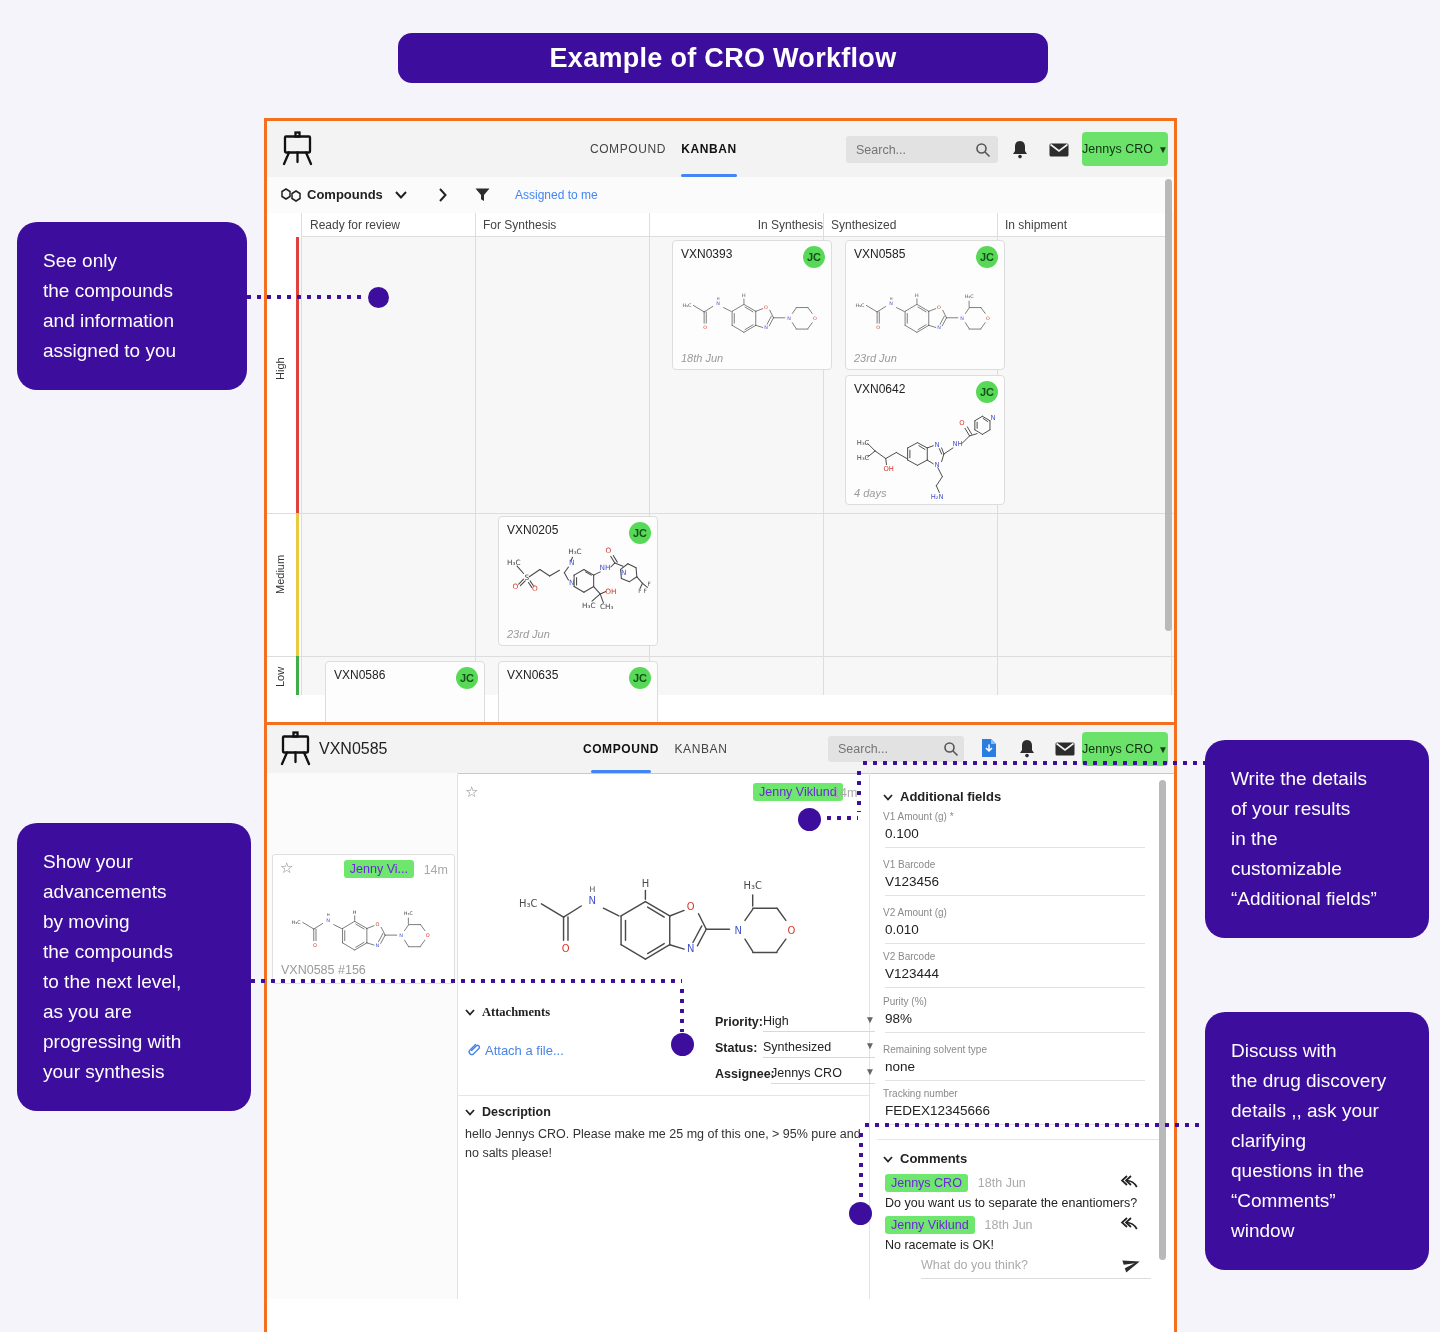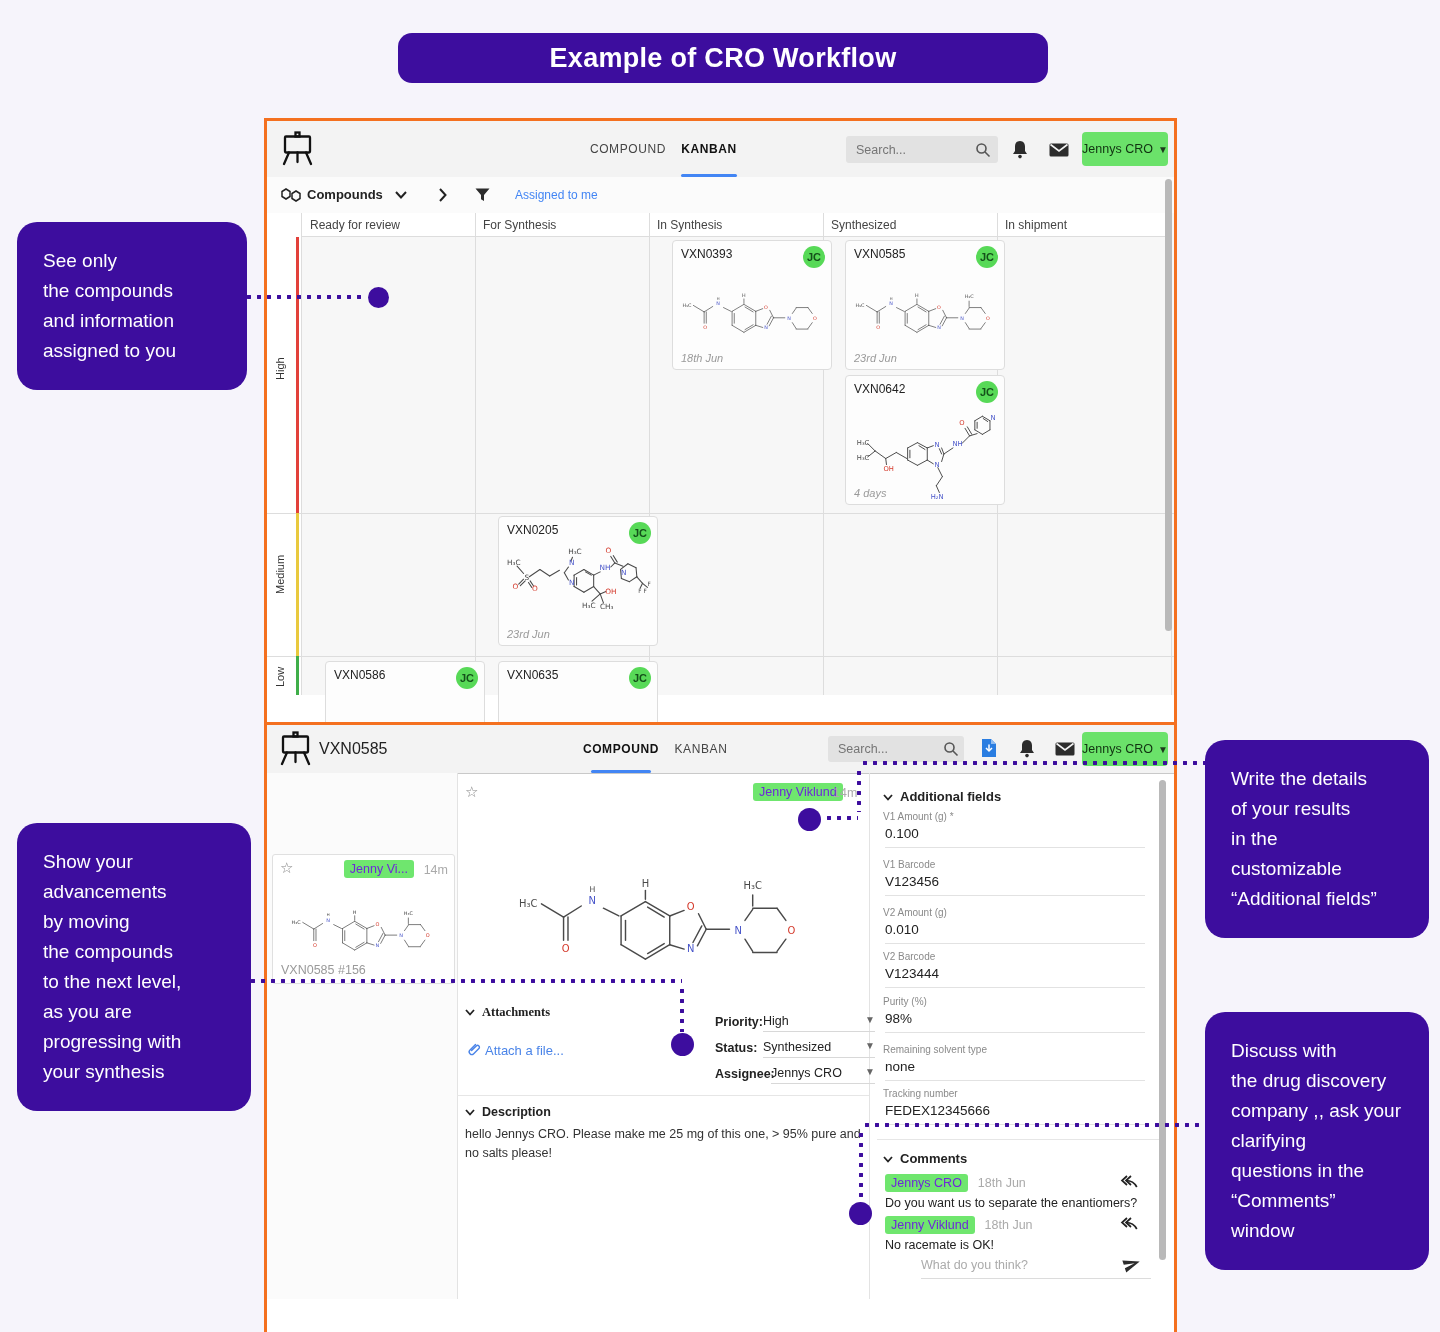--- a/index.html
+++ b/index.html
@@ -291,21 +291,21 @@
           <path d="M0.5,0.5 H14.5 L9,7 V13 L6,11.3 V7 Z" fill="#2c2c2c"></path>
         </svg>
       <div class="tb-link">Assigned to me</div>
     </div>
 
     <div class="kgrid">
       <div class="gutter"></div>
 
       <div class="colhead" style="left:35px;width:173px;">Ready for review</div>
       <div class="colhead" style="left:208px;width:174px;">For Synthesis</div>
-      <div class="colhead" style="left:382px;width:174px;">In Synthesis</div>
+      <div class="colhead" style="left:382px;width:174px;text-align:right;">In Synthesis</div>
       <div class="colhead" style="left:556px;width:174px;">Synthesized</div>
       <div class="colhead" style="left:730px;width:174px;">In shipment</div>
 
       <div class="vl" style="left:208px;"></div>
       <div class="vl" style="left:382px;"></div>
       <div class="vl" style="left:556px;"></div>
       <div class="vl" style="left:730px;"></div>
       <div class="vl" style="left:904px;"></div>
       <div class="hl" style="top:300px;"></div>
       <div class="hl" style="top:443px;"></div>
@@ -503,21 +503,21 @@
 as you are
 progressing with
 your synthesis</div>
   <div class="callout" style="left:1205px;top:740px;width:172px;">Write the details
 of your results
 in the
 customizable
 “Additional fields”</div>
   <div class="callout" style="left:1205px;top:1012px;width:172px;">Discuss with
 the drug discovery
-company ,, ask your
+details ,, ask your
 clarifying
 questions in the
 “Comments”
 window</div>
 
   <div class="dh" style="left:244px;top:294px;width:122px;"></div>
   <div class="dot" style="left:368px;top:287px;width:21px;height:21px;"></div>
 
   <div class="dh" style="left:248px;top:978px;width:434px;"></div>
   <div class="dv" style="left:679px;top:986px;height:46px;"></div>

